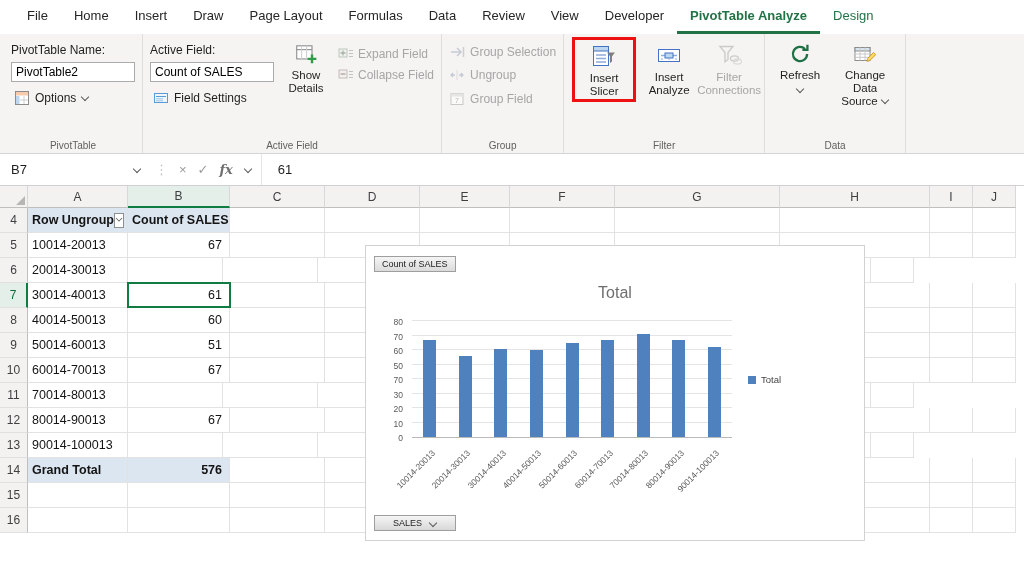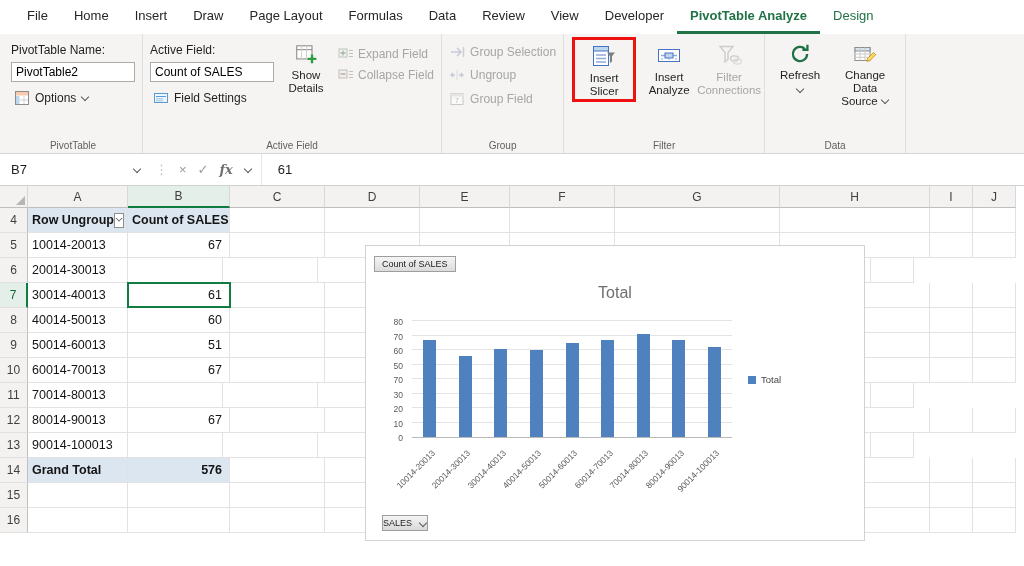--- a/index.html
+++ b/index.html
@@ -64,21 +64,21 @@
   .chart-title { position:absolute; top:38px; left:0; right:0; text-align:center; font-size:16px; color:#6E6E6E; }
   .yaxis { position:absolute; left:6px; top:76px; width:34px; height:116px; }
   .ytick { position:absolute; right:3px; width:100%; text-align:right; font-size:8.5px; color:#595959; }
   .plotarea { position:absolute; left:46px; top:76px; width:320px; height:116px; border-bottom:1px solid #B9B9B9; }
   .gline { position:absolute; left:0; right:0; height:1px; background:#E4E4E4; }
   .bar { position:absolute; bottom:0; width:13px; background:#4E81BD; }
   .xlabels { position:absolute; left:46px; top:196px; width:320px; height:72px; }
   .xlabel { position:absolute; width:80px; text-align:right; font-size:8.5px; color:#595959; transform:rotate(-45deg); transform-origin:100% 0; }
   .legend { position:absolute; left:382px; top:128px; display:flex; align-items:center; gap:5px; font-size:9.5px; color:#444; }
   .swatch { width:8px; height:8px; background:#4E81BD; }
-  .axis-btn { position:absolute; left:16px; bottom:9px; display:flex; align-items:flex-end; gap:7px; background:linear-gradient(#F5F5F5,#D8D8D8); border:1px solid #9E9E9E; font-size:9px; padding:2px 0; color:#222; }
+  .axis-btn { position:absolute; left:8px; bottom:9px; display:flex; align-items:flex-end; gap:7px; background:linear-gradient(#F5F5F5,#D8D8D8); border:1px solid #9E9E9E; font-size:9px; padding:2px 18px; color:#222; }
 </style>
 </head>
 <body>
 
 <div class="app">
 
   <div class="tabbar" id="tabbar">
       <div class="tab">File</div>
       <div class="tab">Home</div>
       <div class="tab">Insert</div>

